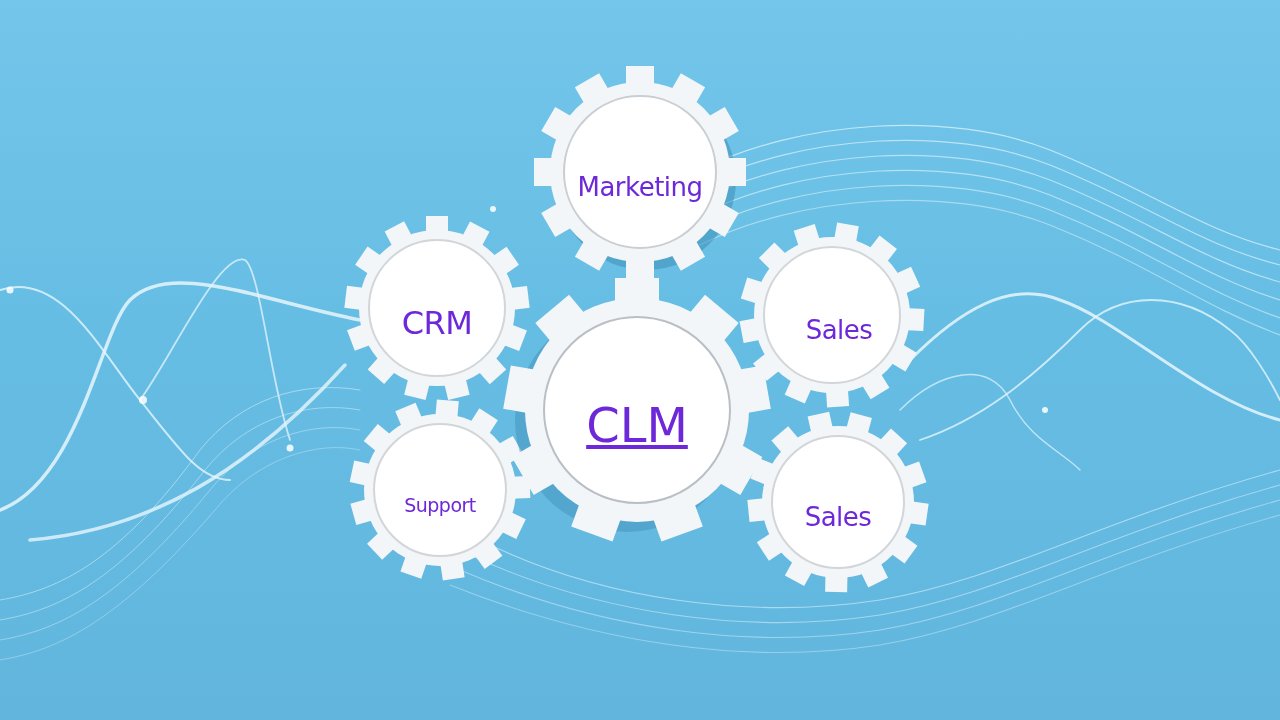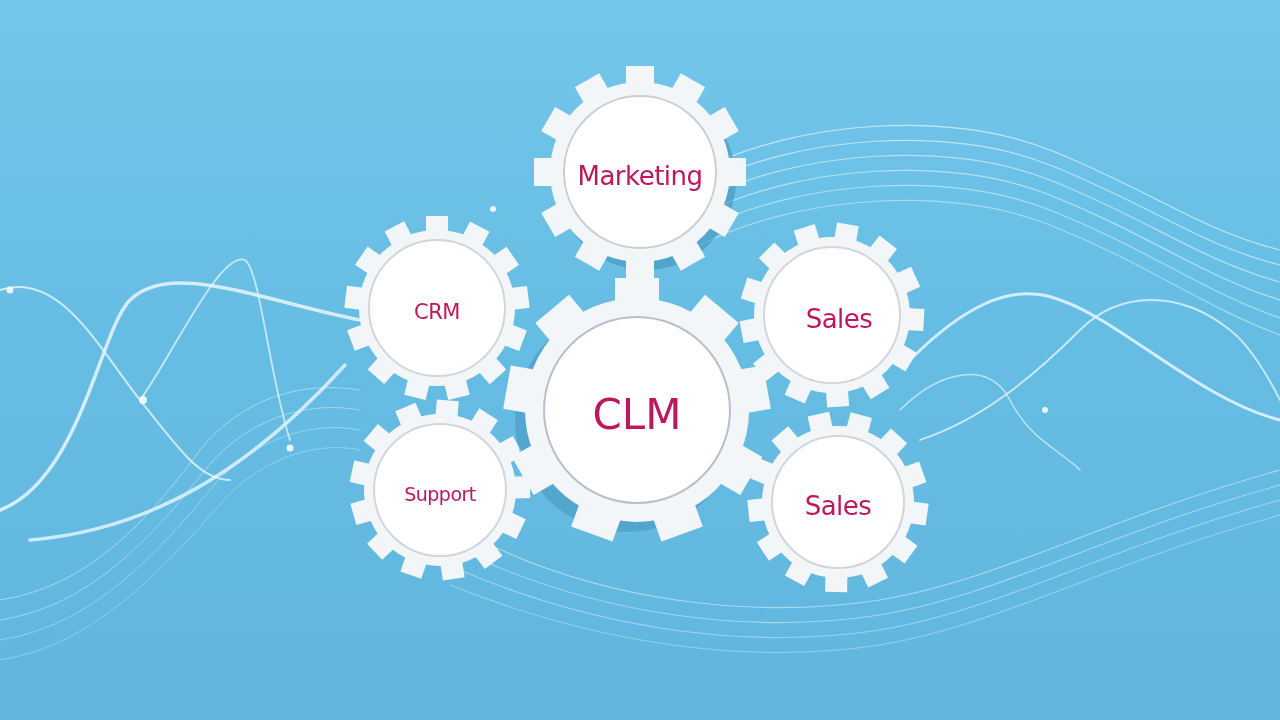--- a/index.html
+++ b/index.html
@@ -2,23 +2,23 @@
 <html><head>
 <meta charset="utf-8">
 <style>
   html, body { margin:0; padding:0; }
   body { width:1280px; height:720px; overflow:hidden; position:relative;
          background: linear-gradient(180deg, #74c6ea 0%, #66bde3 45%, #62b6de 100%);
          font-family: "DejaVu Sans", sans-serif; }
   #bg-waves { position:absolute; left:0; top:0; width:1280px; height:720px; }
   .gear { position:absolute; }
   .gear svg { position:absolute; left:0; top:0; overflow:visible; }
-  .gear-label { position:absolute; left:0; top:4px; width:100%; height:100%;
+  .gear-label { position:absolute; left:0; top:15px; width:100%; height:100%;
          display:flex; align-items:center; justify-content:center;
-         color:#be185d; text-align:center; letter-spacing:-0.5px; }
+         color:#6d28d9; text-align:center; letter-spacing:-0.5px; }
 </style>
 </head>
 <body>
 
 <svg id="bg-waves" viewBox="0 0 1280 720">
   <g fill="none" stroke="#e6f6fd" stroke-linecap="round">
 
     <path d="M0 510 C 80 480, 100 330, 130 300 C 170 260, 260 300, 360 320" stroke-width="3.5" opacity="0.85"></path>
     <path d="M30 540 C 150 530, 250 470, 345 365" stroke-width="3.5" opacity="0.8"></path>
     <path d="M0 290 C 60 270, 100 350, 140 400 C 180 450, 200 480, 230 480" stroke-width="2" opacity="0.8"></path>
@@ -92,21 +92,21 @@
       <rect x="-11" y="-92" width="22" height="20" transform="rotate(166.2)"></rect>
       <rect x="-11" y="-92" width="22" height="20" transform="rotate(193.9)"></rect>
       <rect x="-11" y="-92" width="22" height="20" transform="rotate(221.6)"></rect>
       <rect x="-11" y="-92" width="22" height="20" transform="rotate(249.3)"></rect>
       <rect x="-11" y="-92" width="22" height="20" transform="rotate(277)"></rect>
       <rect x="-11" y="-92" width="22" height="20" transform="rotate(304.7)"></rect>
       <rect x="-11" y="-92" width="22" height="20" transform="rotate(332.4)"></rect>
     </g>
     <circle r="68" fill="#ffffff" stroke="#d2d6d9" stroke-width="2"></circle>
   </svg>
-  <div class="gear-label" style="font-size:21px;">CRM</div>
+  <div class="gear-label" style="font-size:32px;">CRM</div>
 </div>
 
 <div class="gear" style="left:740px;top:223px;width:184px;height:184px;">
   <svg width="184" height="184" viewBox="-92 -92 184 184">
     <g fill="#f3f6f8">
       <circle r="78"></circle>
       <rect x="-11" y="-92" width="22" height="20" transform="rotate(10)"></rect>
       <rect x="-11" y="-92" width="22" height="20" transform="rotate(37.7)"></rect>
       <rect x="-11" y="-92" width="22" height="20" transform="rotate(65.4)"></rect>
       <rect x="-11" y="-92" width="22" height="20" transform="rotate(93.1)"></rect>
@@ -183,14 +183,14 @@
       <rect x="-22" y="-132" width="44" height="30" transform="rotate(80)"></rect>
       <rect x="-22" y="-132" width="44" height="30" transform="rotate(120)"></rect>
       <rect x="-22" y="-132" width="44" height="30" transform="rotate(160)"></rect>
       <rect x="-22" y="-132" width="44" height="30" transform="rotate(200)"></rect>
       <rect x="-22" y="-132" width="44" height="30" transform="rotate(240)"></rect>
       <rect x="-22" y="-132" width="44" height="30" transform="rotate(280)"></rect>
       <rect x="-22" y="-132" width="44" height="30" transform="rotate(320)"></rect>
     </g>
     <circle r="93" fill="#ffffff" stroke="#b9bfc4" stroke-width="2"></circle>
   </svg>
-  <div class="gear-label" style="font-size:42px;letter-spacing:0;">CLM</div>
+  <div class="gear-label" style="font-size:48px;letter-spacing:0;text-decoration:underline;">CLM</div>
 </div>
 
 </body></html>

